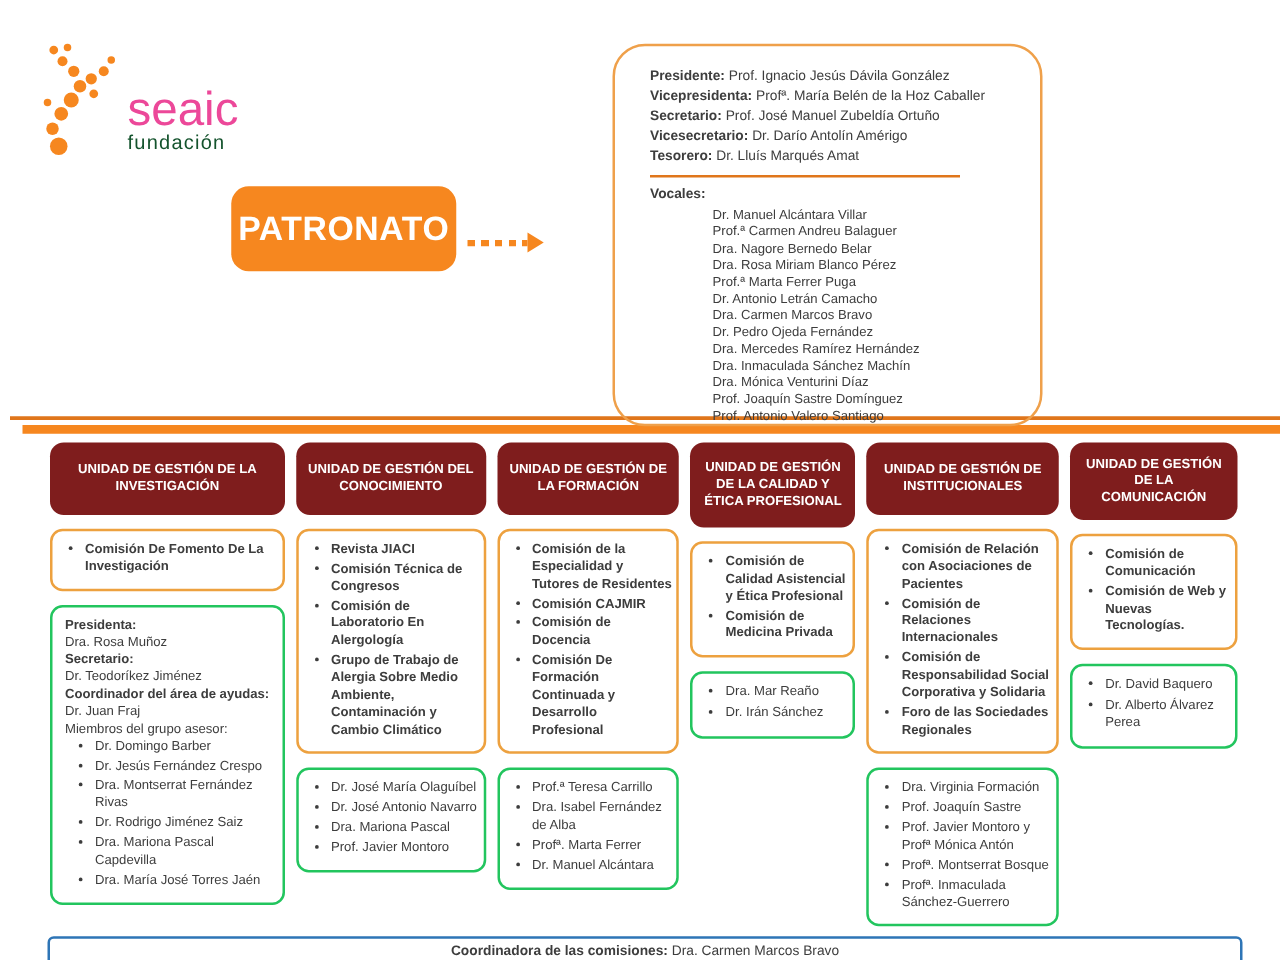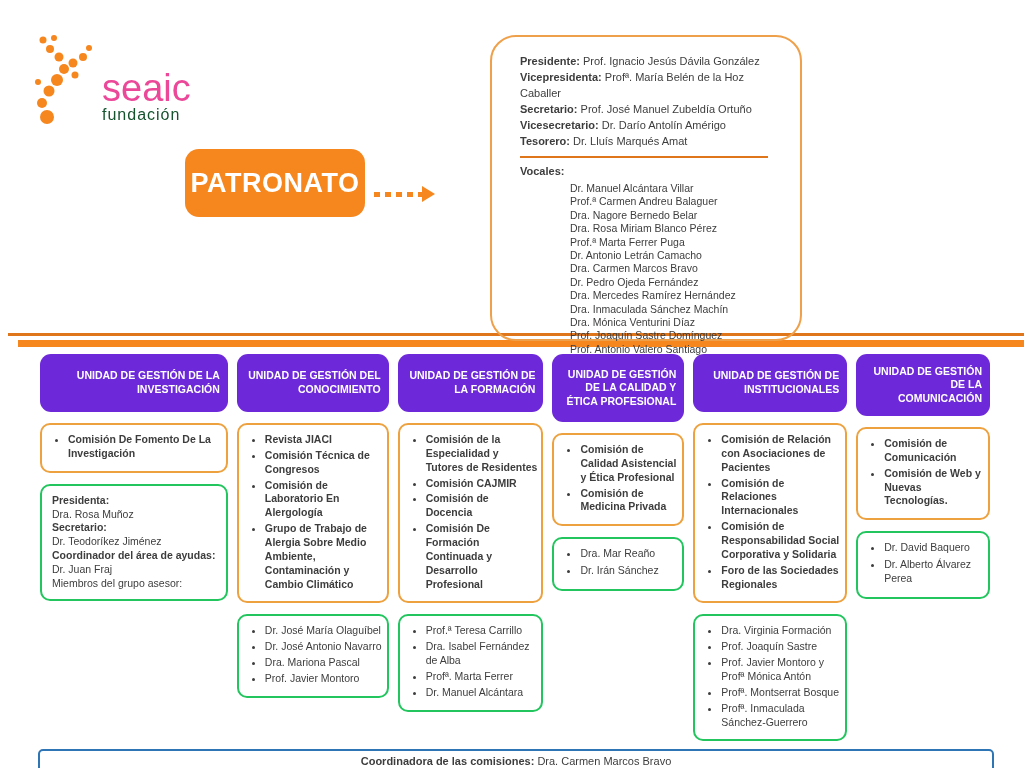--- a/index.html
+++ b/index.html
@@ -18,41 +18,41 @@
     background:#F6871F; border-radius:14px;
     display:flex; align-items:center; justify-content:center;
   }
   .patronato-box span { color:#ffffff; font-weight:bold; font-size:27px; letter-spacing:0.5px; }
   .arrow { position:absolute; left:374px; top:186px; display:flex; align-items:center; }
   .arrow-line { width:48px; height:5px;
     background:repeating-linear-gradient(90deg,#F6871F 0 6px,transparent 6px 11px); }
   .arrow-head { width:0; height:0; border-top:8px solid transparent;
     border-bottom:8px solid transparent; border-left:13px solid #F6871F; }
   .board-box {
-    position:absolute; left:490px; top:35px; width:312px; height:306px;
+    position:absolute; left:490px; top:35px; width:344px; height:306px;
     border:2px solid #EFA04A; border-radius:26px; box-sizing:border-box;
     padding:16px 20px 8px 28px;
   }
   .officers .pair { font-size:11px; line-height:16px; }
   .pair-label { font-weight:bold; }
   .board-sep { border-top:2px solid #E0761B; width:248px; margin:7px 0 6px 0; }
   .vocales-label { font-weight:bold; font-size:11px; line-height:15px; }
   ul.vocales { list-style:none; margin:3px 0 0 0; padding:0 0 0 50px;
     font-size:10.5px; line-height:13.4px; }
   
   .divider-thin  { height:3px; background:#E0761B; margin:0 0 4px 8px; }
   .divider-thick { height:7px; background:#F6871F; margin:0 0 7px 18px; }
   
   .units-row { display:flex; gap:9px; padding:0 34px 0 40px; align-items:flex-start; }
   .col { display:flex; flex-direction:column; }
   .col1{width:188px;} .col2{width:152px;} .col3{width:146px;}
   .col4{width:132px;} .col5{width:154px;} .col6{width:134px;}
   .unit-header {
-    background:#6d28d9; color:#ffffff; font-weight:bold; font-size:10.5px;
-    text-align:right; border-radius:11px; line-height:1.3;
+    background:#7f1d1d; color:#ffffff; font-weight:bold; font-size:10.5px;
+    text-align:center; border-radius:11px; line-height:1.3;
     display:flex; align-items:center; justify-content:center;
     padding:6px 8px; min-height:58px; box-sizing:border-box;
   }
   .col4 .unit-header { min-height:68px; }
   .col6 .unit-header { min-height:62px; }
   .box { border-radius:10px; margin-top:11px; padding:8px 4px 8px 2px;
     font-size:10.5px; box-sizing:border-box; }
   .orange-box { border:2px solid #EDA13F; font-weight:bold; }
   .blue-box { border:2px solid #22c55e; }
   .box ul { margin:0; padding-left:24px; list-style:disc outside; }
@@ -151,20 +151,28 @@
             <li>Comisión De Fomento De La Investigación</li>
           </ul>
       </div>
       <div class="box blue-box">
         <div class="stacked">
             <div class="pair"><span class="pair-label">Presidenta:</span> <span class="pair-value">Dra. Rosa Muñoz</span></div>
             <div class="pair"><span class="pair-label">Secretario:</span> <span class="pair-value">Dr. Teodoríkez Jiménez</span></div>
             <div class="pair"><span class="pair-label">Coordinador del área de ayudas:</span> <span class="pair-value">Dr. Juan Fraj</span></div>
           </div>
         <div class="bold-line">Miembros del grupo asesor:</div>
+        <ul>
+            <li>Dr. Domingo Barber</li>
+            <li>Dr. Jesús Fernández Crespo</li>
+            <li>Dra. Montserrat Fernández Rivas</li>
+            <li>Dr. Rodrigo Jiménez Saiz</li>
+            <li>Dra. Mariona Pascal Capdevilla</li>
+            <li>Dra. María José Torres Jaén</li>
+          </ul>
       </div>
     </div>
 
     <div class="col col2">
       <div class="unit-header">UNIDAD DE GESTIÓN DEL CONOCIMIENTO</div>
       <div class="box orange-box">
         <ul>
             <li>Revista JIACI</li>
             <li>Comisión Técnica de Congresos</li>
             <li>Comisión de Laboratorio En Alergología</li>

